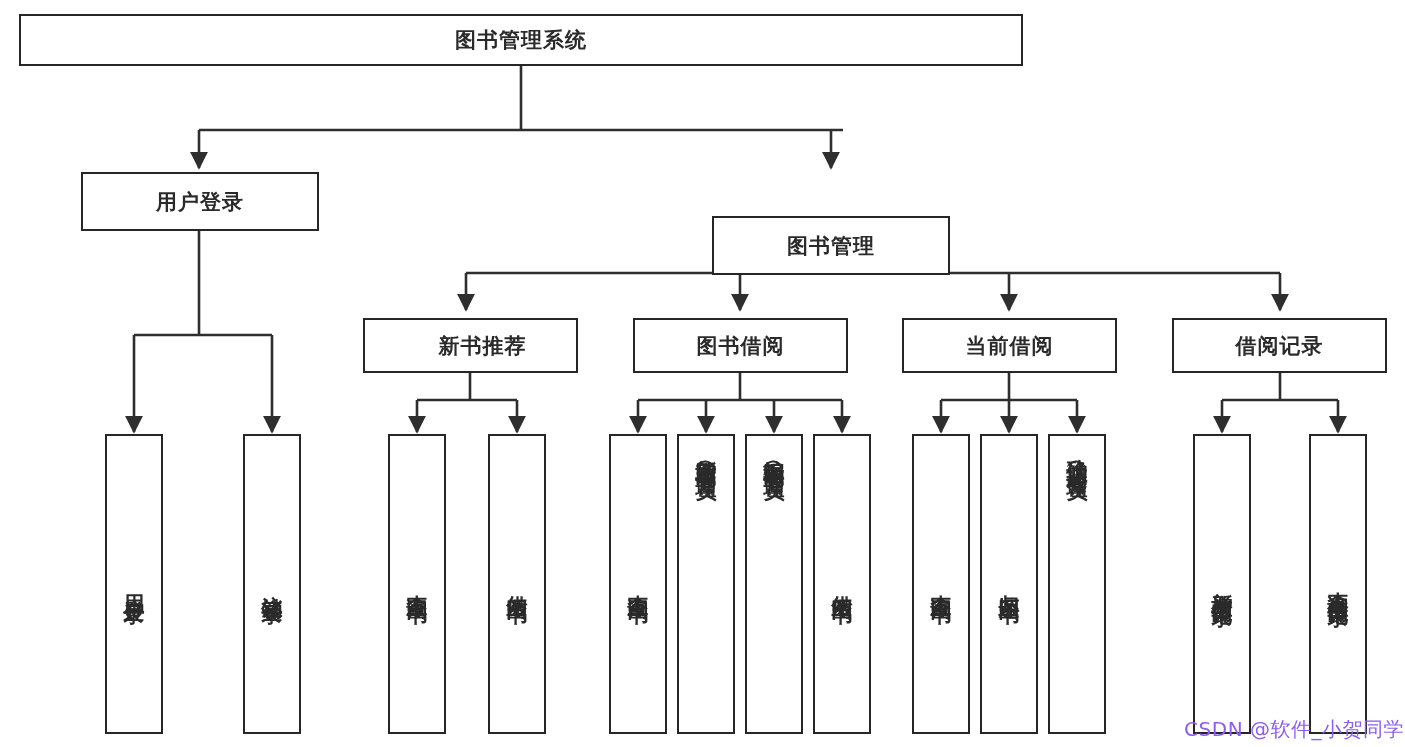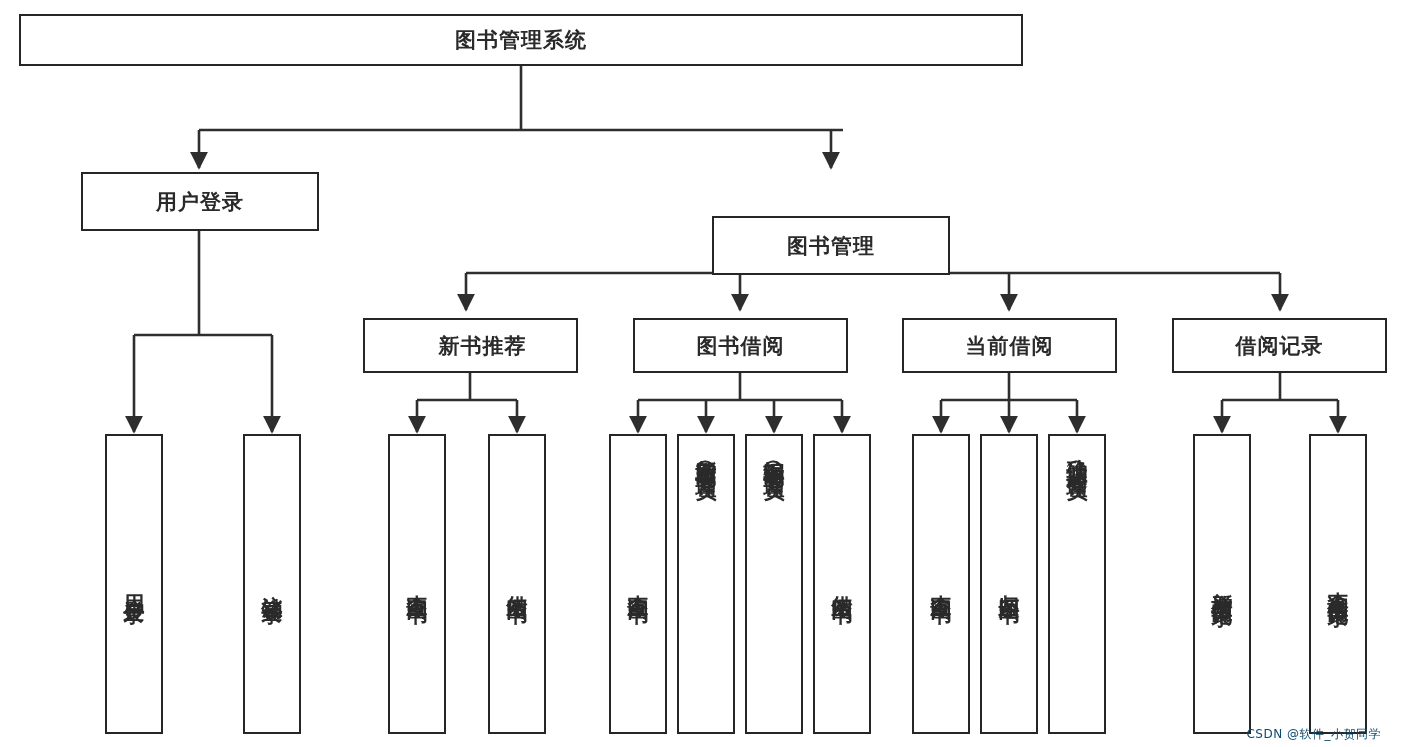--- a/index.html
+++ b/index.html
@@ -57,24 +57,24 @@
   .node.vert {
     align-items: flex-start;
     padding-top: 6px;
   }
   .node.vert.centered {
     align-items: center;
     padding-top: 0;
   }
   #watermark {
     position: absolute;
-    right: 24px;
+    right: 1px;
     bottom: 4px;
-    font-size: 12px;
-    color: #0c4a6e;
+    font-size: 20px;
+    color: #8b5cf6;
     white-space: nowrap;
     letter-spacing: 0.5px;
   }
 </style>
 </head>
 <body>
 
 <div id="canvas">
 
   <svg id="wires" viewBox="0 0 1405 747" width="1405" height="747">

